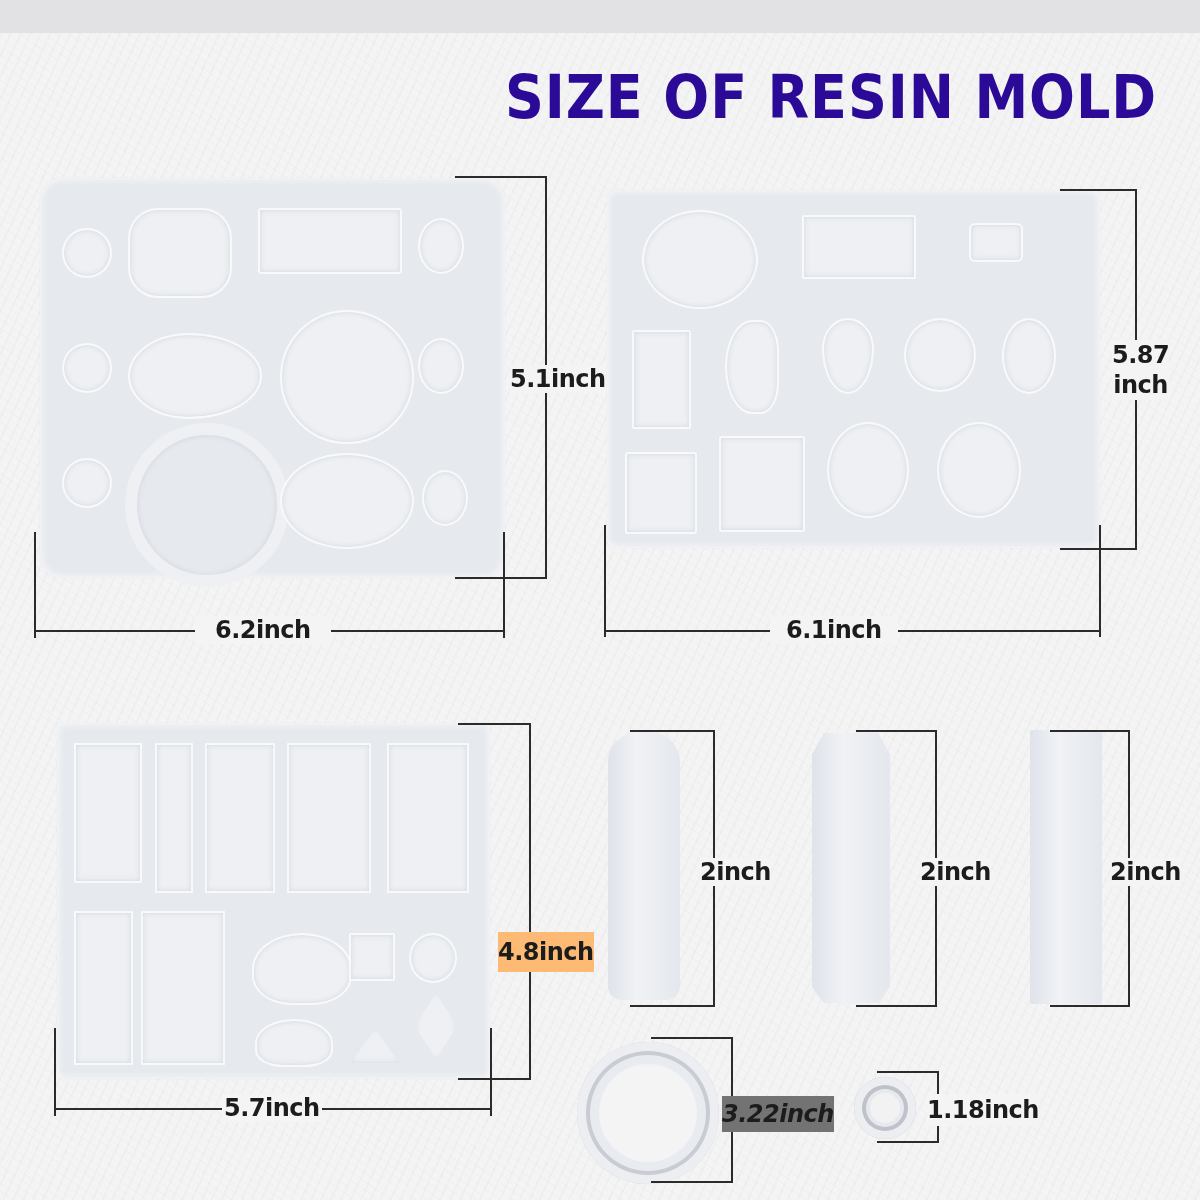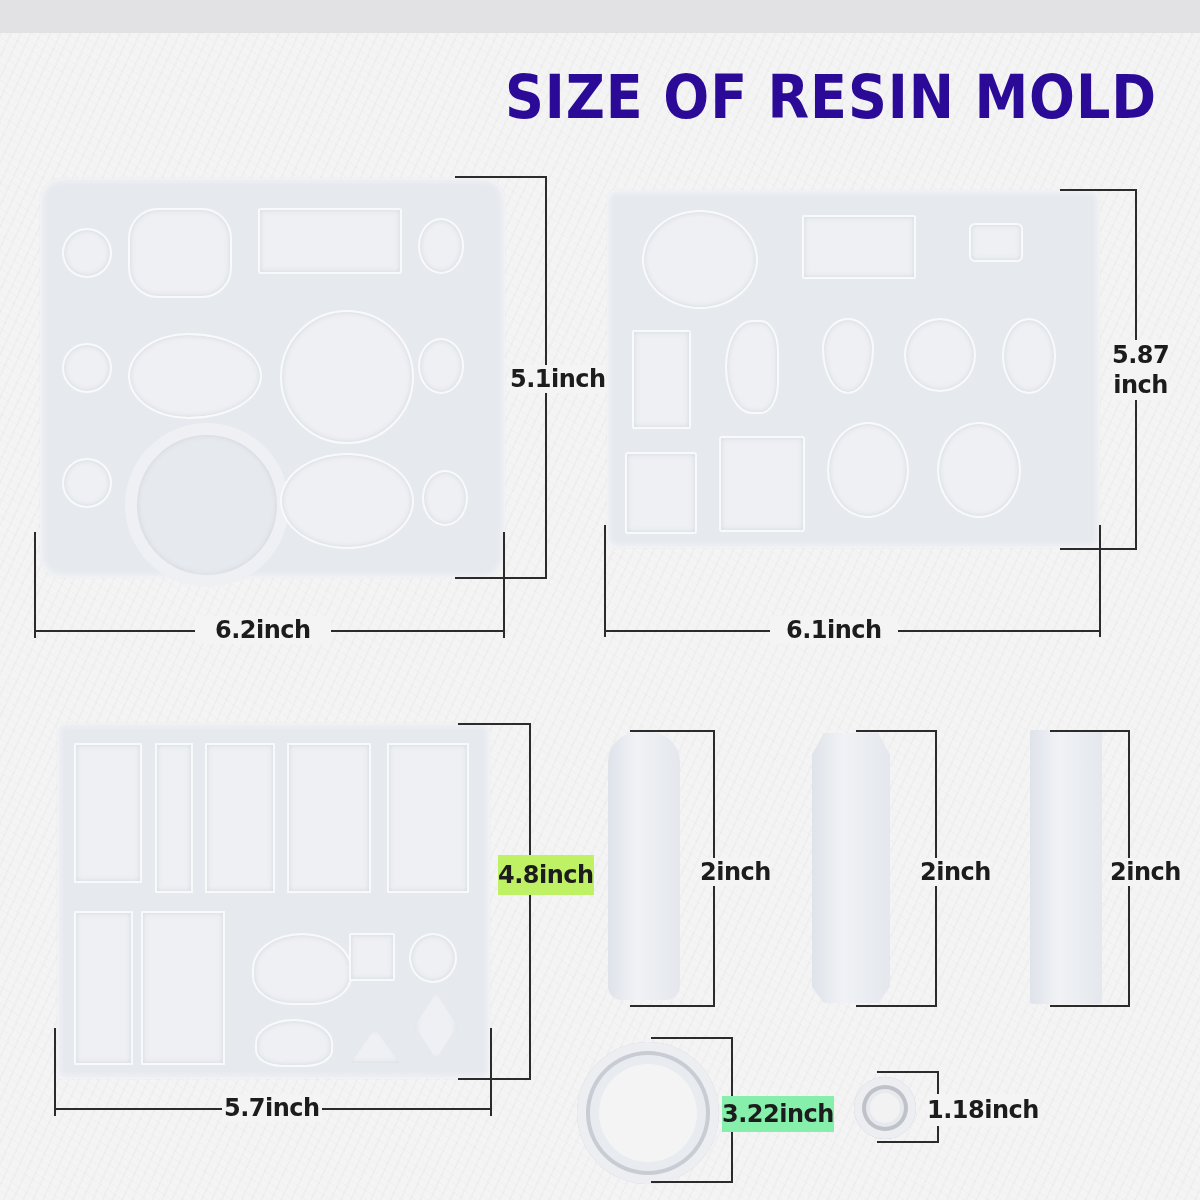--- a/index.html
+++ b/index.html
@@ -109,21 +109,21 @@
     <div class="cav" style="left:195px;top:210px;width:96px;height:68px;border-radius:50% 50% 40% 40%;"></div>
     <div class="cav" style="left:292px;top:210px;width:42px;height:44px;border-radius:2px;"></div>
     <div class="cav" style="left:352px;top:210px;width:44px;height:46px;border-radius:50%;"></div>
     <div class="cav" style="left:198px;top:296px;width:74px;height:44px;border-radius:50% 50% 35% 35%;"></div>
     <div class="cav" style="left:294px;top:306px;width:48px;height:34px;clip-path:polygon(50% 0,100% 100%,0 100%);border:none;"></div>
     <div class="cav" style="left:358px;top:270px;width:42px;height:66px;clip-path:polygon(50% 0,100% 50%,50% 100%,0 50%);border:none;"></div>
   </div>
   <div class="line" style="left:529px;top:724px;width:2px;height:355px;"></div>
   <div class="line" style="left:458px;top:723px;width:73px;height:2px;"></div>
   <div class="line" style="left:458px;top:1078px;width:73px;height:2px;"></div>
-  <div class="dim" style="left:498px;top:855px;background:#bef264;padding:6px 0;">4.8inch</div>
+  <div class="dim" style="left:498px;top:932px;background:#fdba74;padding:6px 0;">4.8inch</div>
   <div class="line" style="left:54px;top:1108px;width:437px;height:2px;"></div>
   <div class="line" style="left:54px;top:1028px;width:2px;height:88px;"></div>
   <div class="line" style="left:490px;top:1028px;width:2px;height:88px;"></div>
   <div class="dim" style="left:222px;top:1094px;background:#f4f4f4;padding:0 2px;">5.7inch</div>
 </div>
 
 <div>
   <div class="tube" style="left:608px;top:732px;width:72px;height:268px;border-radius:30px 30px 14px 14px;"></div>
   <div class="line" style="left:713px;top:731px;width:2px;height:276px;"></div>
   <div class="line" style="left:630px;top:730px;width:85px;height:2px;"></div>
@@ -142,21 +142,21 @@
   <div class="line" style="left:1050px;top:1005px;width:80px;height:2px;"></div>
   <div class="dim" style="left:1110px;top:858px;background:#f4f4f4;">2inch</div>
 </div>
 
 <div>
   <div class="ring" style="left:577px;top:1042px;width:142px;height:142px;background:#e8ebf0;box-shadow:inset 0 0 0 9px #eceef2, inset 0 0 0 13px #c9ccd3;"></div>
   <div class="ring" style="left:599px;top:1064px;width:98px;height:98px;background:#f4f4f4;"></div>
   <div class="line" style="left:731px;top:1038px;width:2px;height:145px;"></div>
   <div class="line" style="left:651px;top:1037px;width:82px;height:2px;"></div>
   <div class="line" style="left:651px;top:1181px;width:82px;height:2px;"></div>
-  <div class="dim" style="left:722px;top:1096px;background:#86efac;padding:4px 0;">3.22inch</div>
+  <div class="dim" style="left:722px;top:1096px;background:#737373;padding:4px 0;font-style:italic;">3.22inch</div>
 
   <div class="ring" style="left:854px;top:1077px;width:62px;height:62px;background:#e6e9ee;box-shadow:inset 0 0 0 8px #eceef2, inset 0 0 0 12px #bfc2c9;"></div>
   <div class="ring" style="left:870px;top:1093px;width:30px;height:30px;background:#f2f2f2;"></div>
   <div class="line" style="left:937px;top:1072px;width:2px;height:70px;"></div>
   <div class="line" style="left:877px;top:1071px;width:62px;height:2px;"></div>
   <div class="line" style="left:877px;top:1141px;width:62px;height:2px;"></div>
   <div class="dim" style="left:927px;top:1094px;background:#f4f4f4;padding:2px 0;">1.18inch</div>
 </div>
 
 </body></html>

